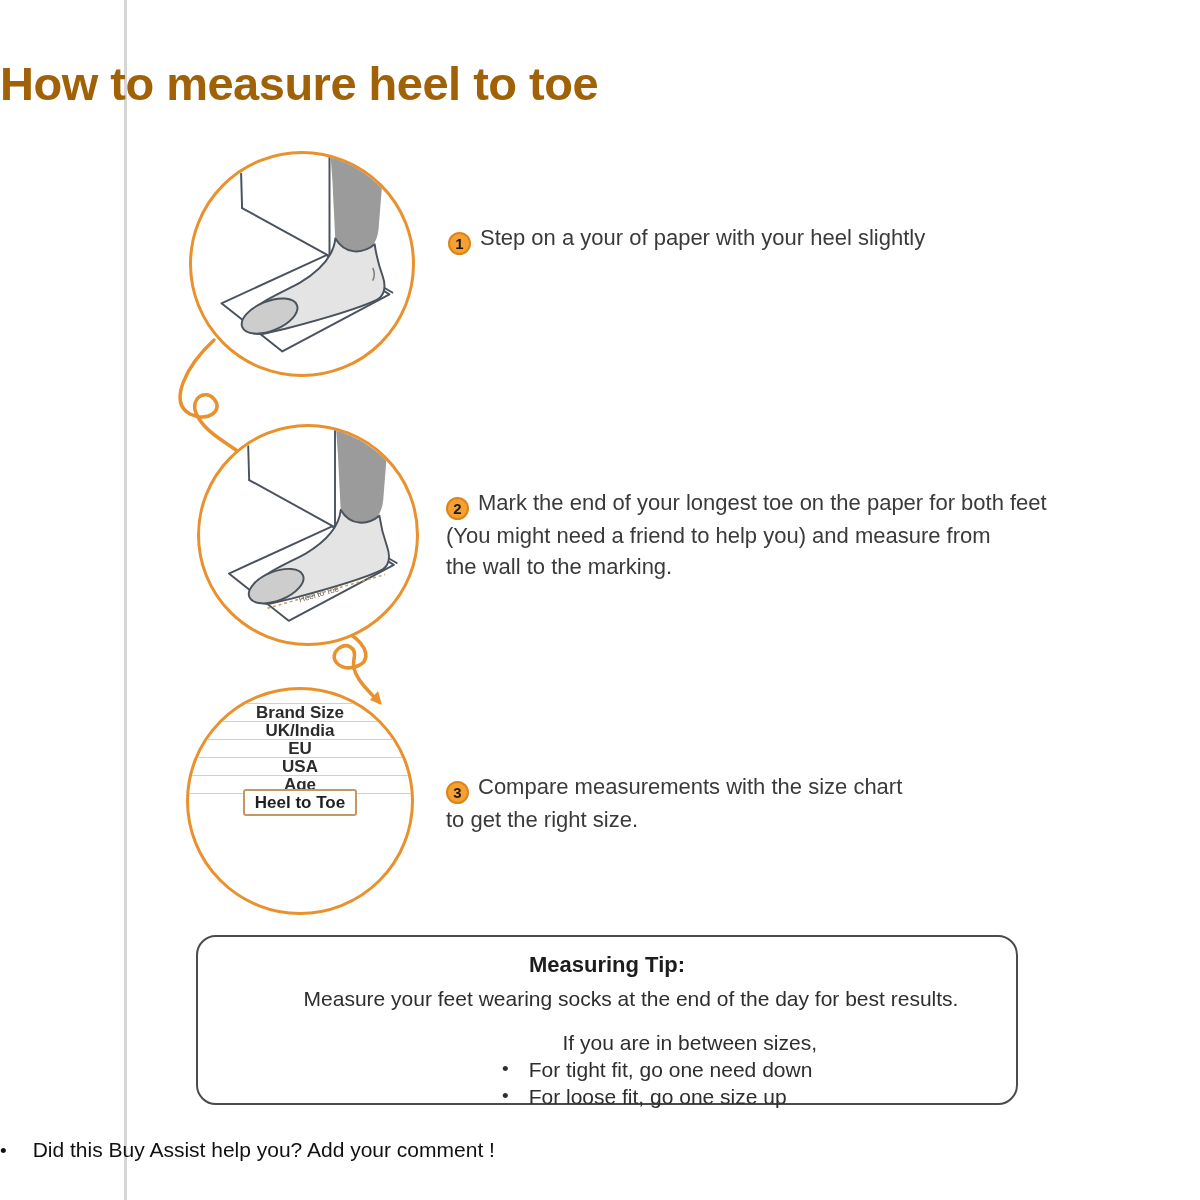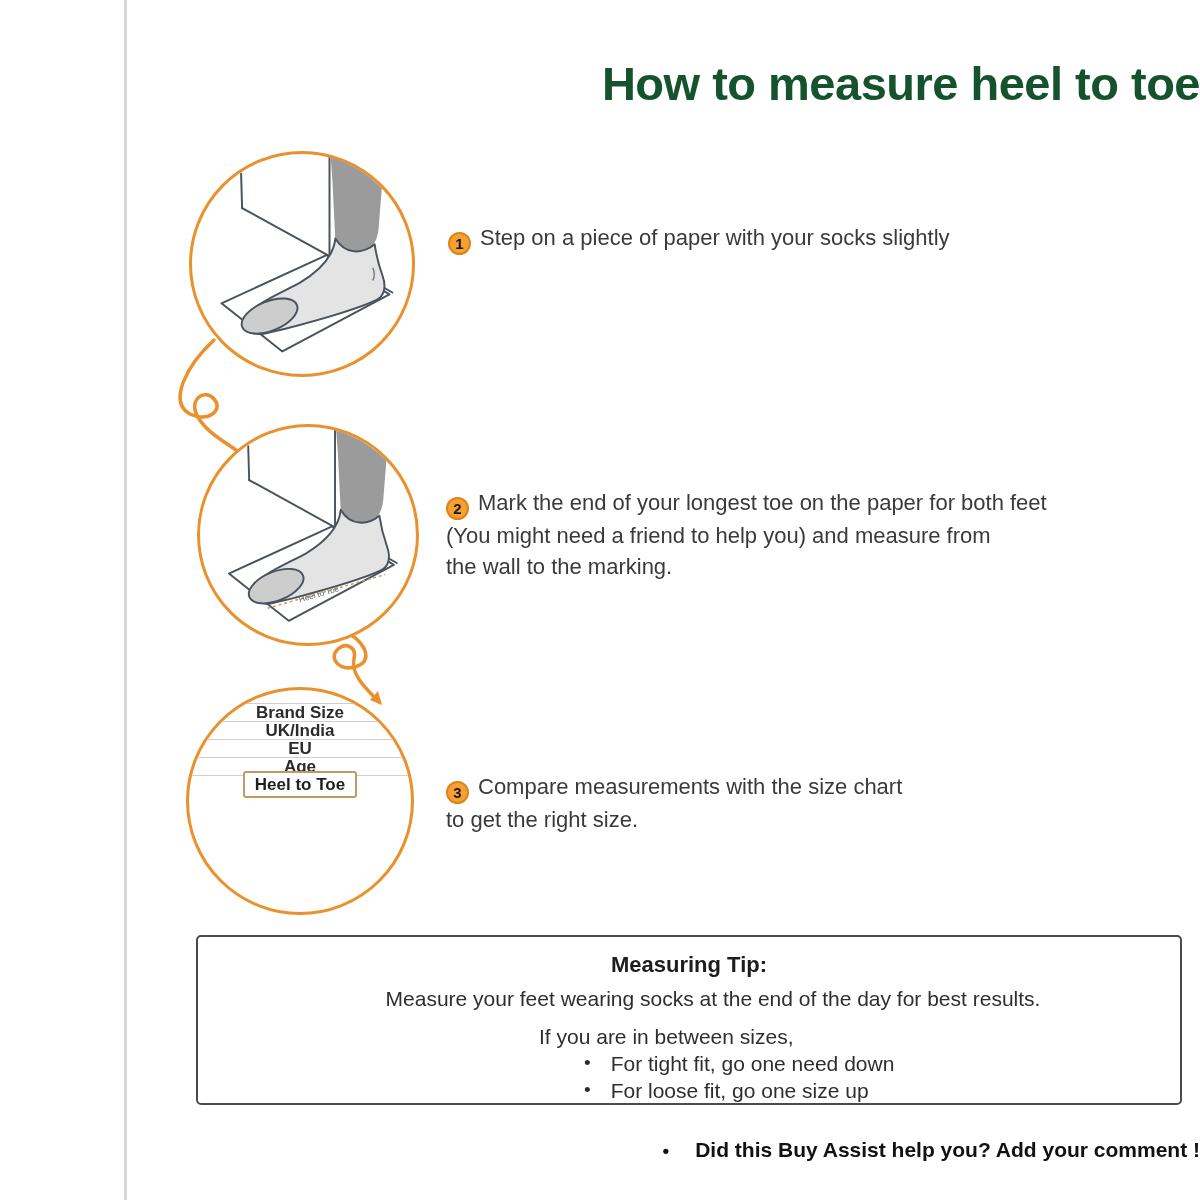--- a/index.html
+++ b/index.html
@@ -2,22 +2,22 @@
 <html><head>
 <meta charset="utf-8">
 <style>
   html,body{margin:0;padding:0;}
   body{
     width:1200px;height:1200px;background:#ffffff;position:relative;overflow:hidden;
     font-family:"Liberation Sans", sans-serif;
   }
   .divider{position:absolute;left:124px;top:0;width:3px;height:1200px;background:#d6d6d6;}
   .title{
-    position:absolute;left:0;right:0;top:56px;text-align:right;
-    font-size:47px;font-weight:700;color:#14532d;letter-spacing:-0.5px;
+    position:absolute;left:0;right:0;top:56px;text-align:left;
+    font-size:47px;font-weight:700;color:#a16207;letter-spacing:-0.5px;
   }
   .overlay{position:absolute;left:0;top:0;width:1200px;height:1200px;pointer-events:none;}
   .circle{
     position:absolute;border:3px solid #E8912D;border-radius:50%;background:#fff;
     overflow:hidden;box-sizing:border-box;
   }
   #circle-1{left:189px;top:151px;width:226px;height:226px;}
   #circle-2{left:197px;top:424px;width:222px;height:222px;}
   #circle-3{left:186px;top:687px;width:228px;height:228px;}
   .illu{position:absolute;left:0;top:0;width:100%;height:100%;}
@@ -37,33 +37,33 @@
     height:18px;display:flex;align-items:center;justify-content:center;
     font-size:17px;font-weight:700;color:#2b2b2b;border-top:1px solid #cfcfcf;
     box-sizing:border-box;
   }
   .chip{
     display:inline-block;border:2px solid #C19A63;border-radius:3px;
     padding:0 10px;line-height:23px;font-weight:700;font-size:17px;
     color:#1f1f1f;background:#fff;
   }
   .tipbox{
-    position:absolute;left:196px;top:935px;width:986px;height:170px;
-    border:2px solid #4b4b4b;border-radius:5px;box-sizing:border-box;
+    position:absolute;left:196px;top:935px;width:822px;height:170px;
+    border:2px solid #4b4b4b;border-radius:20px;box-sizing:border-box;
     text-align:center;color:#2e2e2e;
   }
   .tip-title{margin-top:15px;font-size:22px;font-weight:700;color:#1d1d1d;}
   .tip-line1{margin-top:9px;font-size:21px;margin-left:48px;}
-  .tip-group{width:420px;margin:14px auto 0;text-align:left;font-size:21px;}
+  .tip-group{width:420px;margin:20px auto 0;text-align:right;font-size:21px;}
   .tip-intro{margin-left:60px;white-space:nowrap;}
   .tip-bullet{margin-left:105px;margin-top:3px;white-space:nowrap;display:flex;gap:20px;}
   .tip-bullet .dot{font-size:19px;}
   .footer{
-    position:absolute;left:0;right:0;top:1138px;text-align:right;
-    font-size:21px;font-weight:700;color:#111;
+    position:absolute;left:0;right:0;top:1138px;text-align:left;
+    font-size:21px;font-weight:400;color:#111;
   }
   .footer .f-dot{margin-right:26px;font-size:19px;}
 </style>
 </head>
 <body>
 
 <div class="divider"></div>
 
 <svg class="overlay" viewBox="0 0 1200 1200">
   <g stroke="#E8912D" stroke-width="3.5" fill="none" stroke-linecap="round">
@@ -108,30 +108,31 @@
       <text x="124" y="176" font-size="8.5" fill="#666" text-anchor="middle" transform="rotate(-16 124 176)">Heel to Toe</text>
     </g>
   </svg>
 </div>
 
 <div class="circle" id="circle-3">
   <div class="size-rows">
     <div class="size-row">Brand Size</div>
     <div class="size-row">UK/India</div>
     <div class="size-row">EU</div>
+    <div class="size-row">USA</div>
     <div class="size-row">Age</div>
     <div class="size-row">
       <span class="chip">Heel to Toe</span>
     </div>
   </div>
 </div>
 
 <div class="step" id="step-1">
   <div class="step-line">
-    <span class="badge">1</span><span>Step on a piece of paper with your socks slightly</span>
+    <span class="badge">1</span><span>Step on a your of paper with your heel slightly</span>
   </div>
 </div>
 
 <div class="step" id="step-2">
   <div class="step-line">
     <span class="badge">2</span><span>Mark the end of your longest toe on the paper for both feet</span>
   </div>
   <div class="step-line">(You might need a friend to help you) and measure from</div>
   <div class="step-line">the wall to the marking.</div>
 </div>

